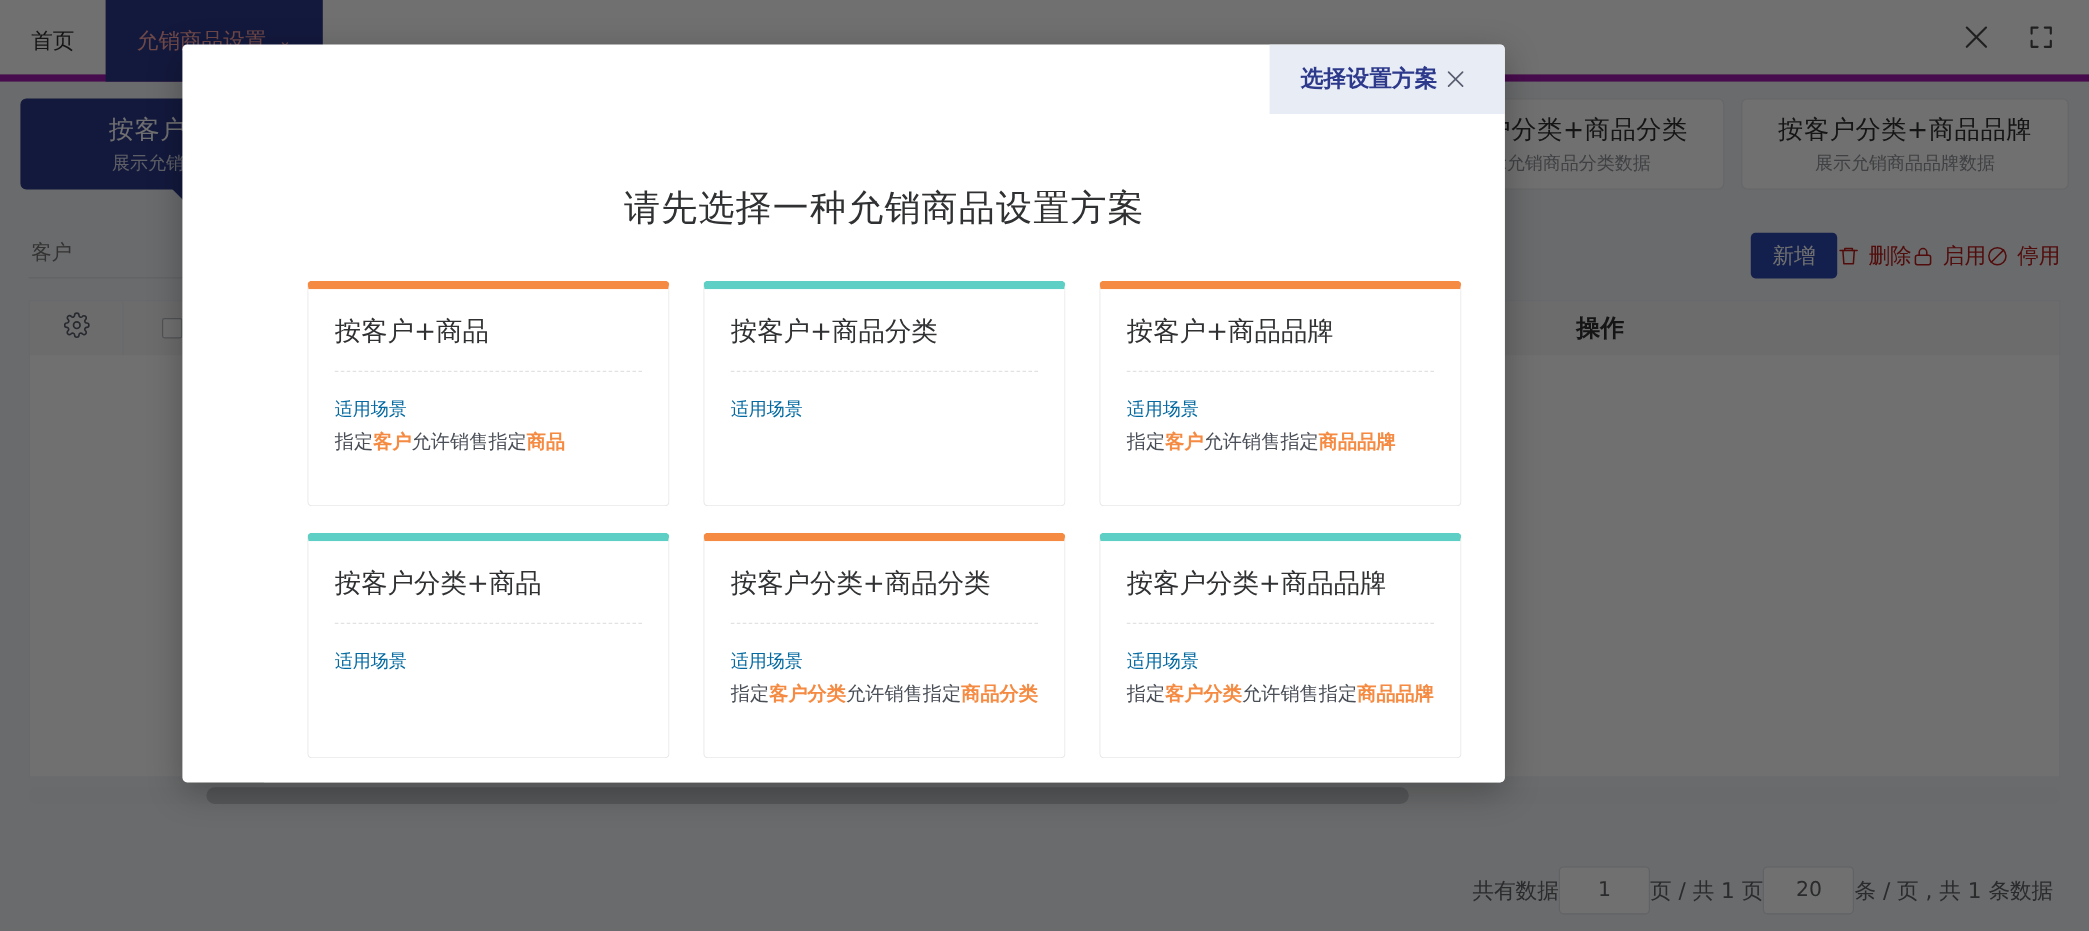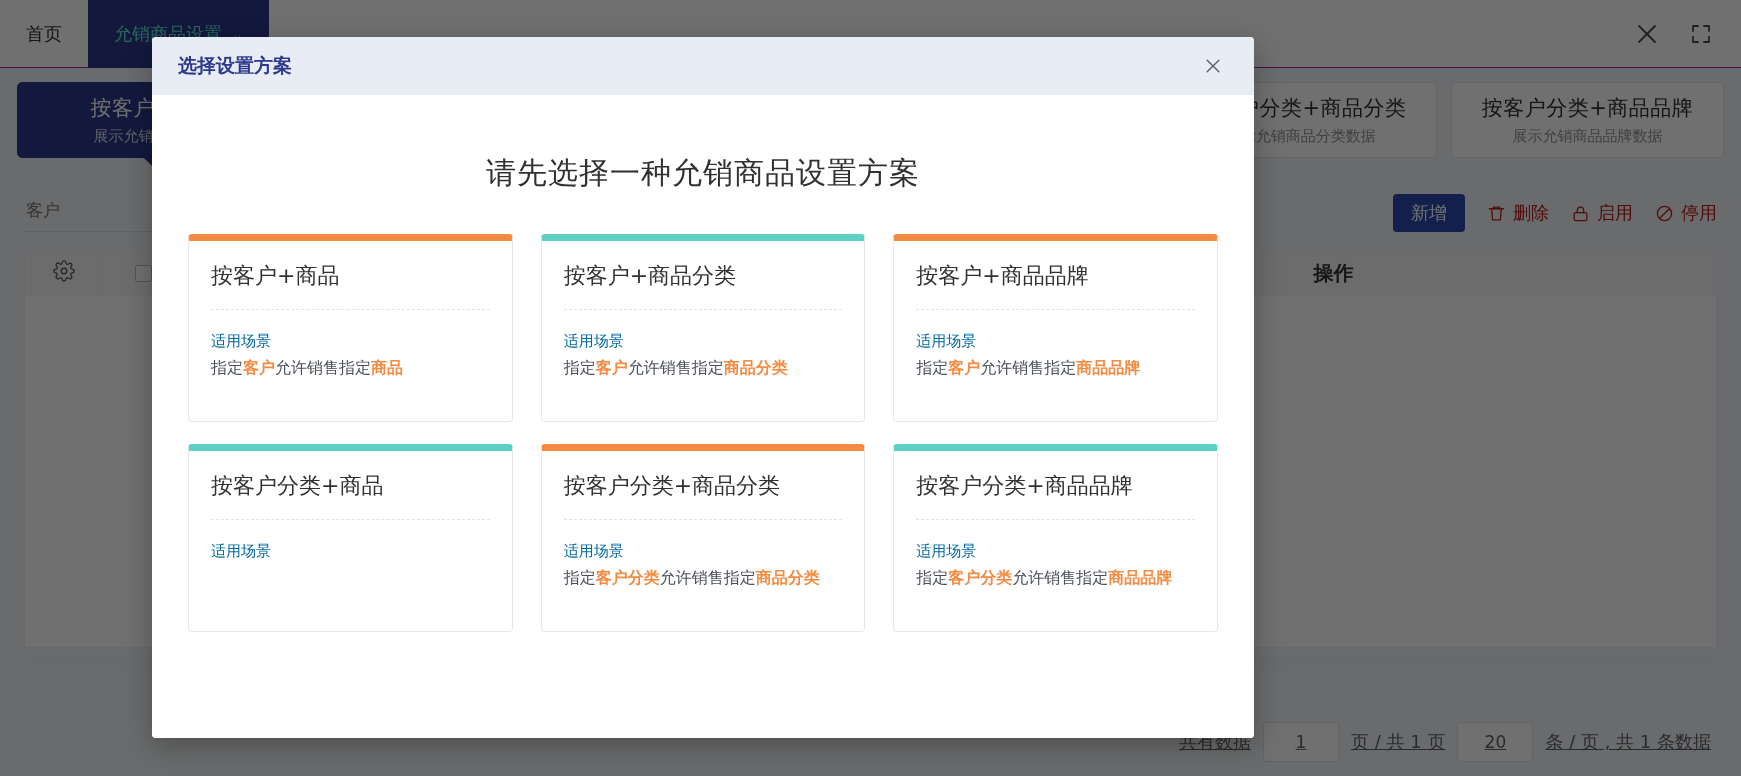--- a/index.html
+++ b/index.html
@@ -26,38 +26,38 @@
     background: #f2f3f5;
   }
 
   
   .topbar {
     position: absolute;
     top: 0; left: 0;
     width: 1741px;
     height: 68px;
     background: #ffffff;
-    border-bottom: 1px solid #a21caf;
+    border-bottom: 6px solid #a21caf;
     display: flex;
     align-items: stretch;
   }
   .nav-tab {
     display: flex;
     align-items: center;
     justify-content: center;
     padding: 0 26px;
     font-size: 18px;
     color: #303133;
     height: 68px;
     cursor: pointer;
     white-space: nowrap;
   }
   .nav-tab.active {
     background: #2d3a8c;
-    color: #5eead4;
+    color: #fca5a5;
     justify-content: flex-end;
   }
   .nav-tab .caret {
     margin-left: 10px;
     font-size: 13px;
     opacity: .85;
   }
   .topbar-right {
     margin-left: auto;
     display: flex;
@@ -144,21 +144,20 @@
     font-size: 17px;
     color: #c0c4cc;
     padding: 6px 2px 10px 2px;
     background: transparent;
     outline: none;
   }
   .toolbar {
     margin-left: auto;
     display: flex;
     align-items: center;
-    gap: 22px;
   }
   .tb-btn {
     display: flex;
     align-items: center;
     gap: 7px;
     font-size: 18px;
     color: #b91c1c;
     cursor: pointer;
     white-space: nowrap;
   }
@@ -233,26 +232,24 @@
 
   
   .pager {
     position: absolute;
     bottom: 8px; left: 0;
     width: 1741px;
     height: 52px;
     display: flex;
     align-items: center;
     justify-content: flex-end;
-    gap: 12px;
     padding-right: 30px;
     font-size: 18px;
     color: #606266;
     white-space: nowrap;
-    text-decoration: underline;
   }
   .pager-input {
     width: 76px; height: 40px;
     border: 1px solid #dcdfe6;
     border-radius: 4px;
     background: #fff;
     display: flex;
     align-items: center;
     justify-content: center;
     font-size: 17px;
@@ -268,27 +265,28 @@
     z-index: 50;
   }
 
   
   .modal {
     position: absolute;
     z-index: 60;
     top: 37px;
     left: 152px;
     width: 1102px;
-    height: 701px;
+    height: 615px;
     background: #ffffff;
     border-radius: 4px;
     box-shadow: 0 8px 28px rgba(0,0,0,0.28);
     overflow: hidden;
     display: flex;
     flex-direction: column;
+    align-items: flex-end;
   }
   .modal-header {
     height: 58px;
     background: #e8ecf5;
     display: flex;
     align-items: center;
     padding: 0 26px;
     flex: 0 0 auto;
   }
   .modal-title {
@@ -507,23 +505,20 @@
           <div class="opt-title">按客户+商品</div>
           <div class="opt-scene-label">适用场景</div>
           <div class="opt-desc">
             <span>指定</span><b>客户</b><span>允许销售指定</span><b>商品</b>
           </div>
         </div>
 
         <div class="opt-card teal">
           <div class="opt-title">按客户+商品分类</div>
           <div class="opt-scene-label">适用场景</div>
-          <div class="opt-desc">
-            <span>指定</span><b>客户</b><span>允许销售指定</span><b>商品分类</b>
-          </div>
         </div>
 
         <div class="opt-card orange">
           <div class="opt-title">按客户+商品品牌</div>
           <div class="opt-scene-label">适用场景</div>
           <div class="opt-desc">
             <span>指定</span><b>客户</b><span>允许销售指定</span><b>商品品牌</b>
           </div>
         </div>
 

